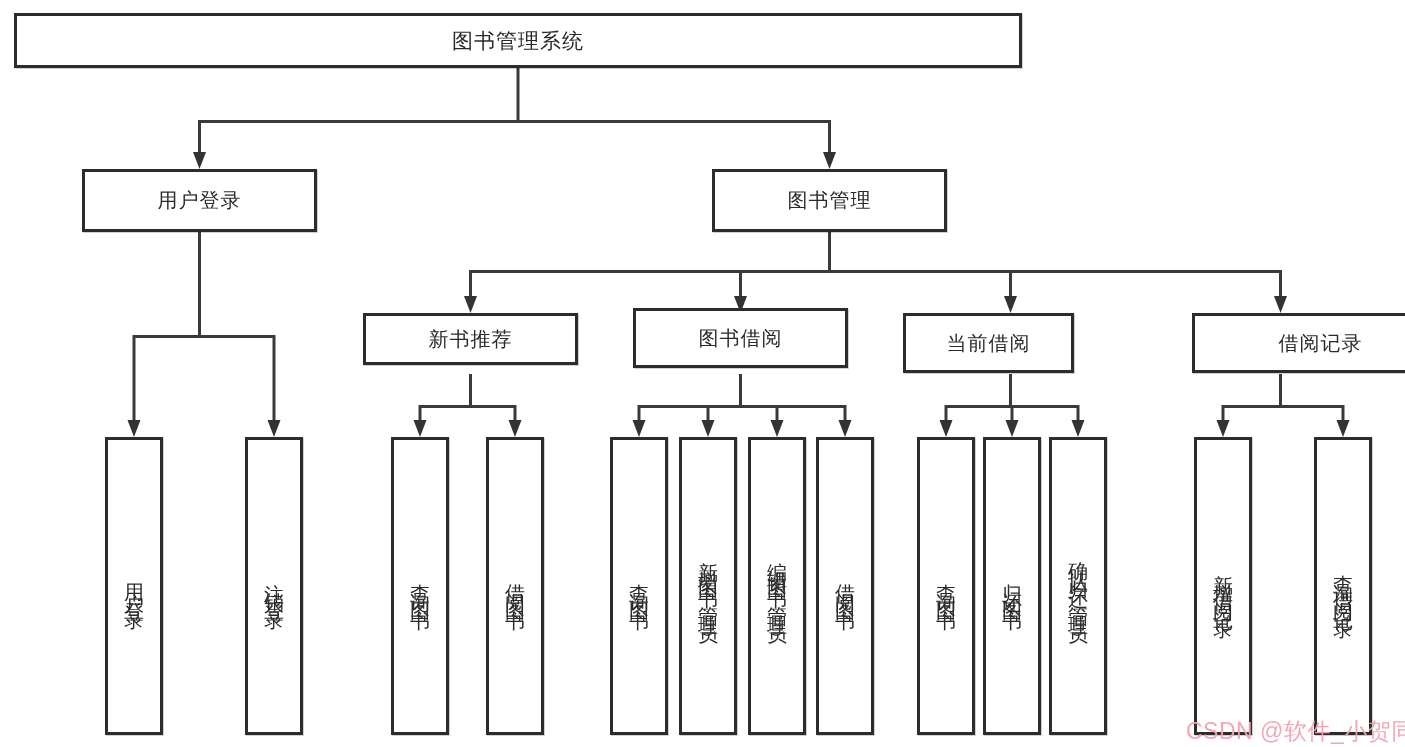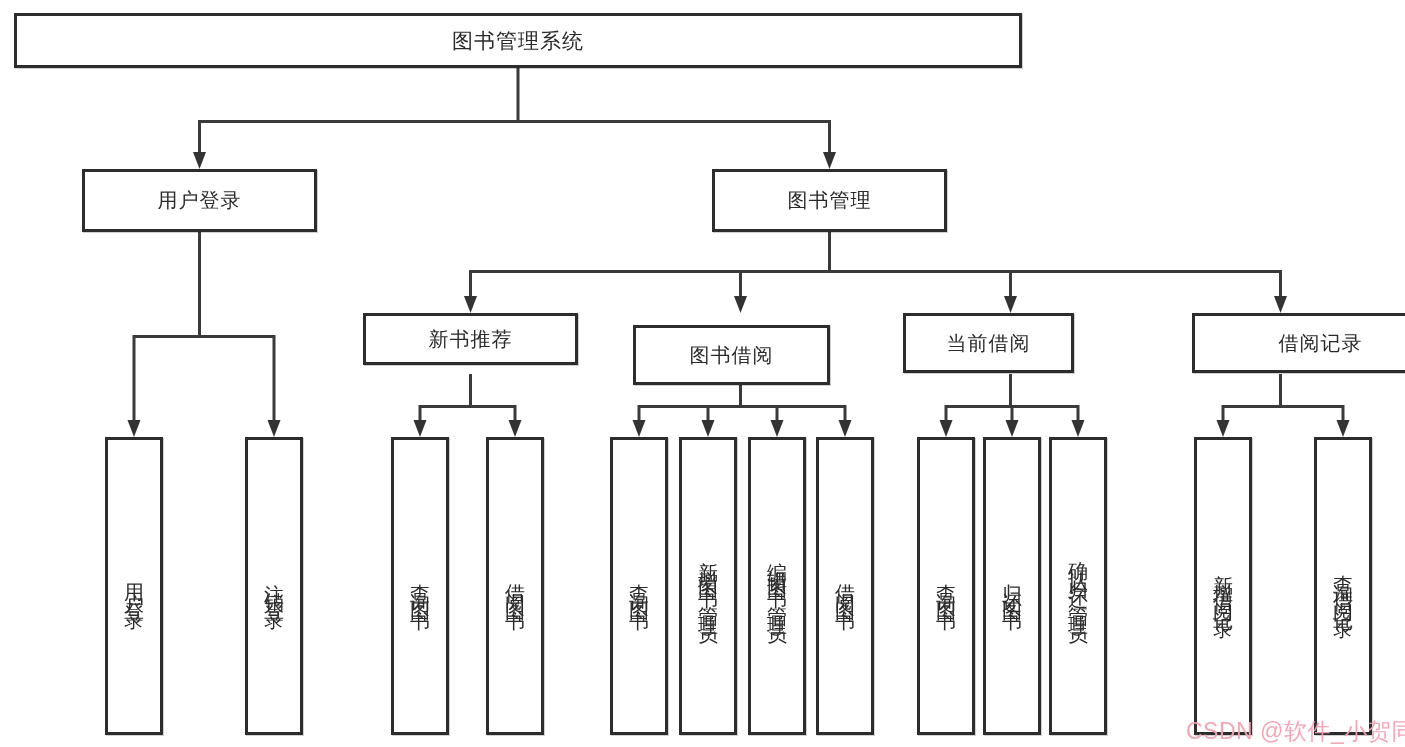--- a/index.html
+++ b/index.html
@@ -123,21 +123,21 @@
   <div class="box hbox" style="left:82px;top:169px;width:235px;height:63px">
     <span>用户登录</span>
   </div>
   <div class="box hbox" style="left:712px;top:169px;width:235px;height:63px">
     <span>图书管理</span>
   </div>
 
   <div class="box hbox" style="left:363px;top:313px;width:215px;height:52px">
     <span>新书推荐</span>
   </div>
-  <div class="box hbox" style="left:633px;top:325px;width:197px;height:60px">
+  <div class="box hbox" style="left:633px;top:308px;width:215px;height:60px">
     <span>图书借阅</span>
   </div>
   <div class="box hbox" style="left:903px;top:313px;width:171px;height:60px">
     <span>当前借阅</span>
   </div>
   <div class="box hbox" style="left:1192px;top:313px;width:257px;height:60px">
     <span>借阅记录</span>
   </div>
 
   <div class="box vbox" style="left:105px">

